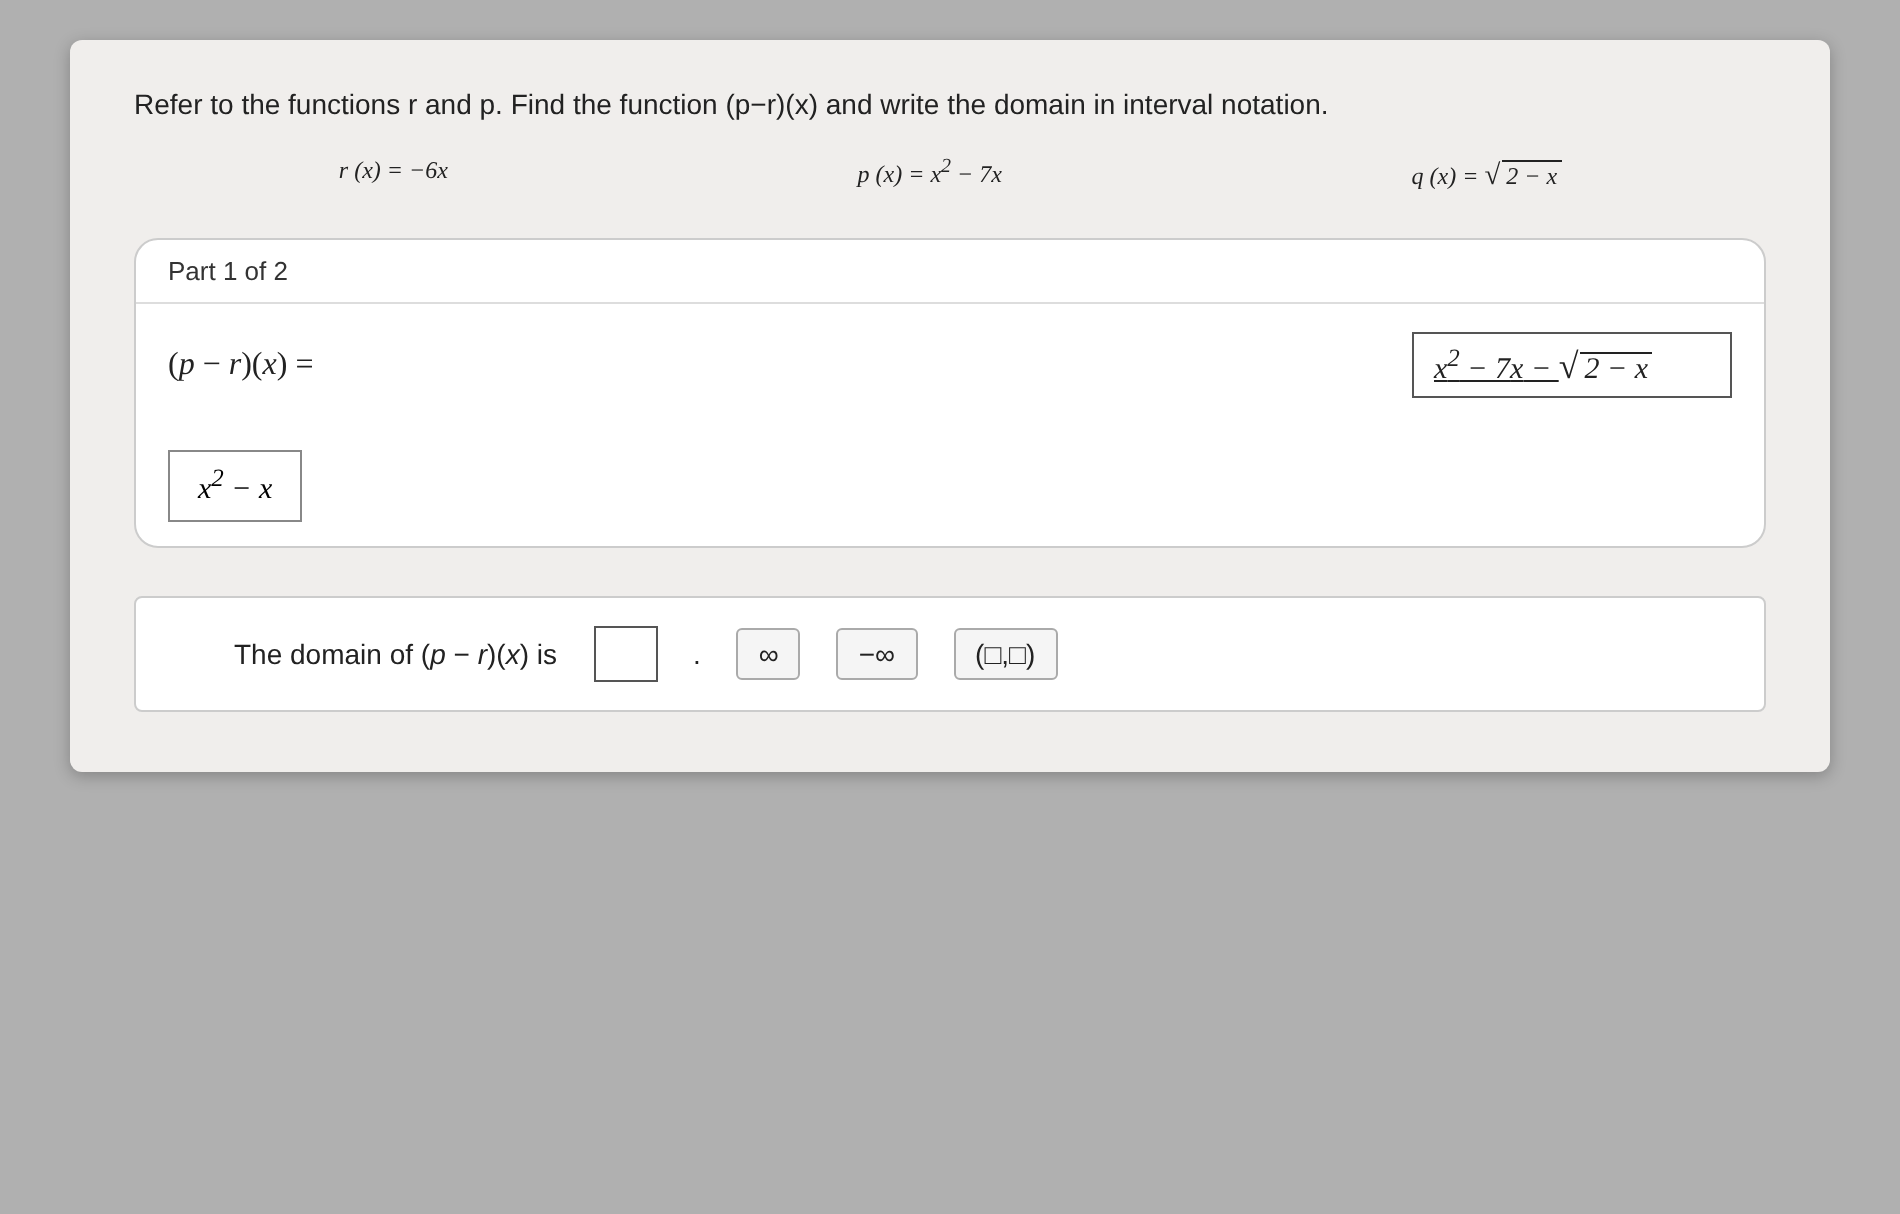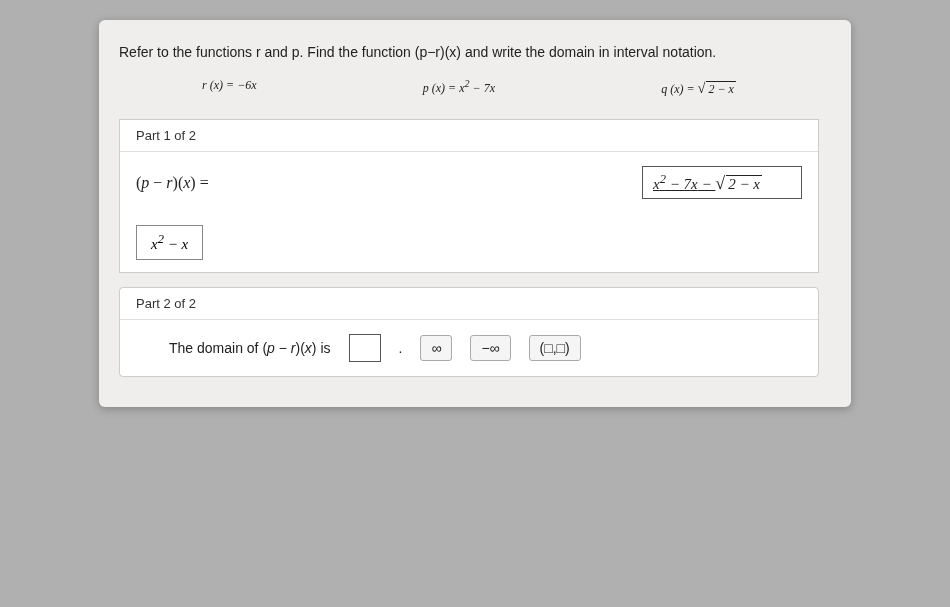--- a/index.html
+++ b/index.html
@@ -10,22 +10,22 @@
       display: flex;
       justify-content: center;
       align-items: flex-start;
       min-height: 607px;
       padding: 20px;
     }
 
     .main-card {
       background: #f0eeec;
       border-radius: 6px;
-      width: 752px;
-      padding: 24px 32px 20px 20px;
+      width: 880px;
+      padding: 24px 32px 20px 32px;
       box-shadow: 0 2px 8px rgba(0,0,0,0.25);
     }
 
     .problem-header {
       font-size: 14px;
       color: #222;
       margin-bottom: 18px;
       font-family: Arial, sans-serif;
       font-style: normal;
     }
@@ -38,22 +38,22 @@
       color: #222;
     }
 
     .function-item {
       font-style: italic;
     }
 
     .part-section {
       background: #fff;
       border: 1px solid #ccc;
-      border-radius: 0;
-      margin-bottom: 14px;
+      border-radius: 12px;
+      margin-bottom: 24px;
     }
 
     .part-header {
       padding: 8px 16px;
       font-size: 13px;
       color: #333;
       font-family: Arial, sans-serif;
       border-bottom: 1px solid #ddd;
     }
 
@@ -239,23 +239,20 @@
       </div>
     </div>
 
     <div class="correct-answer-box">
       <em>x</em><sup>2</sup> − <em>x</em>
     </div>
   </div>
 
 
   <div class="part2-section">
-    <div class="part2-header">
-      <span>Part 2 of 2</span>
-    </div>
     <div class="part2-body">
       <span class="domain-text">The domain of (<em>p</em> − <em>r</em>)(<em>x</em>) is</span>
       <div class="domain-input-box"></div>
       <span class="domain-text">.</span>
 
       <button class="symbol-btn">∞</button>
       <button class="symbol-btn">−∞</button>
       <button class="interval-btn">(□,□)</button>
     </div>
   </div>

